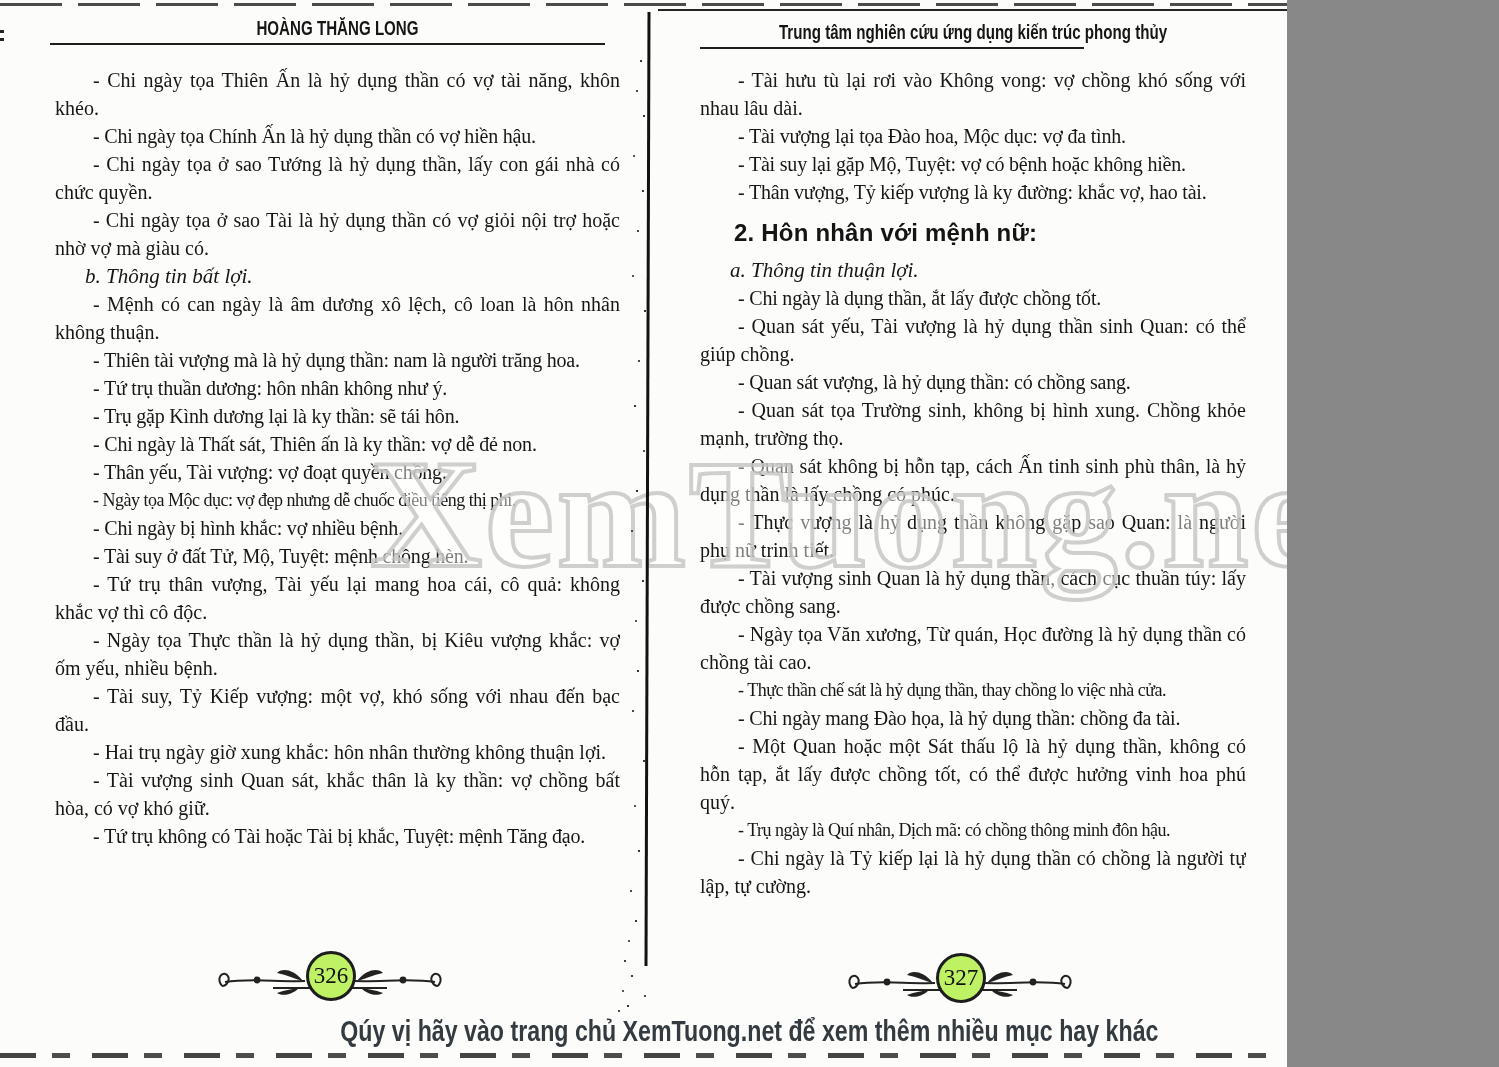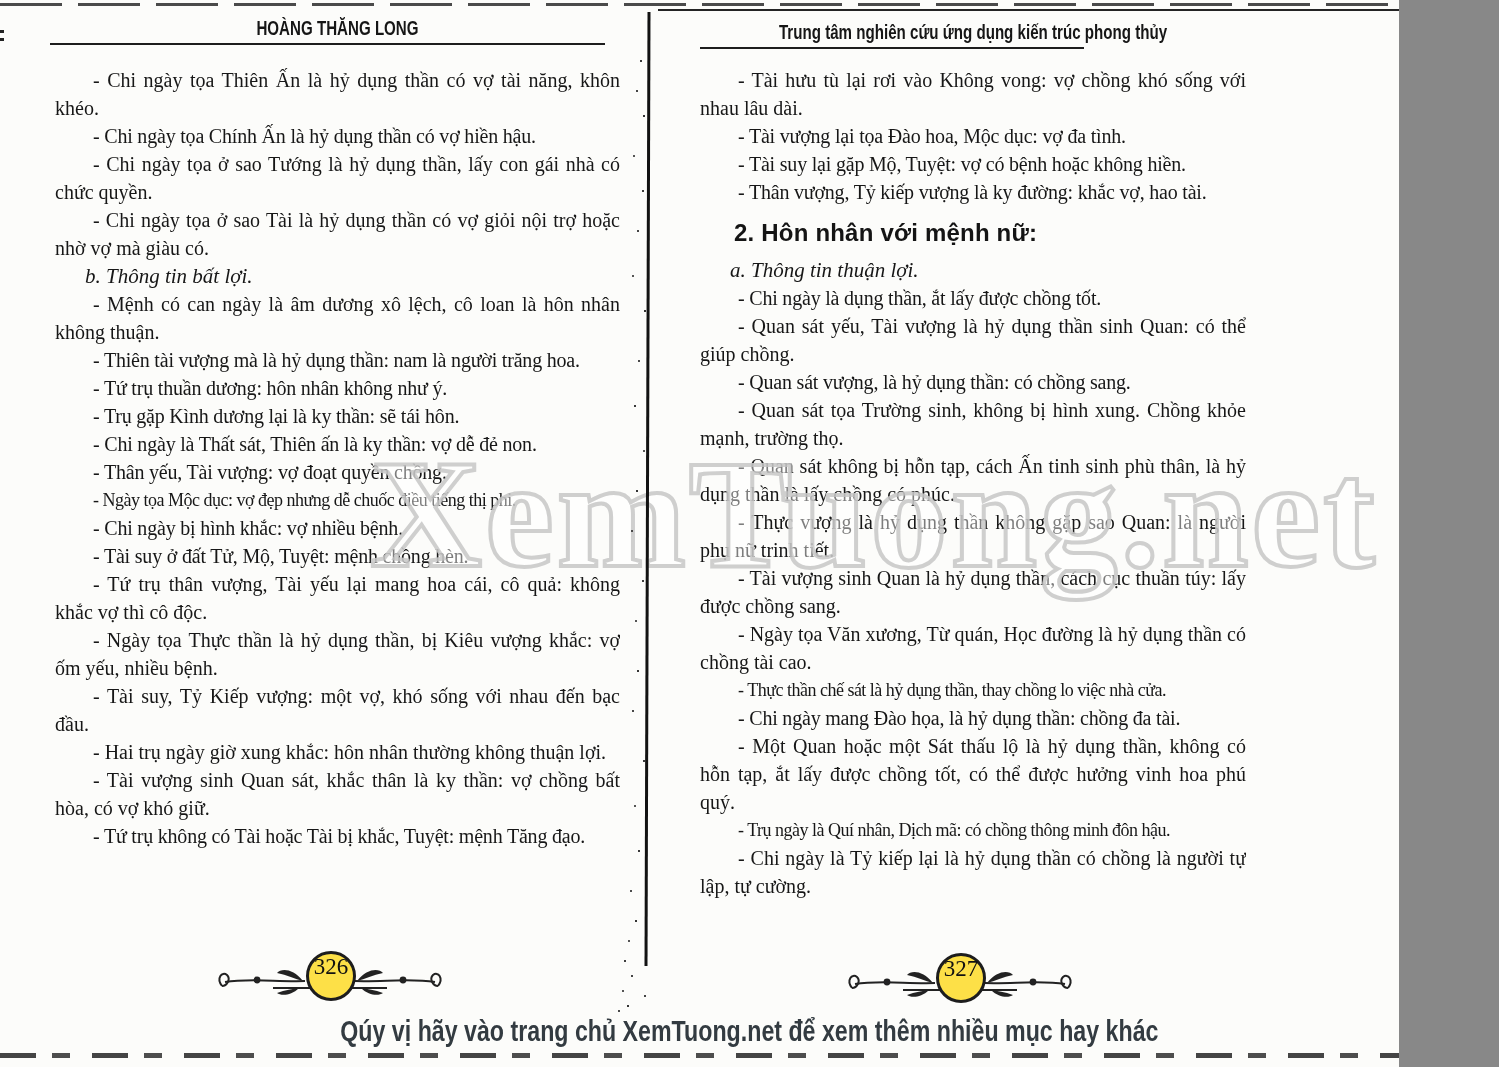--- a/index.html
+++ b/index.html
@@ -1,19 +1,19 @@
 <!DOCTYPE html>
 <html><head>
 <meta charset="utf-8">
 <style>
   html,body{margin:0;padding:0;}
   body{background:#888;}
   #scan{
     position:relative;
-    width:1399px;height:1067px;
+    width:1287px;height:1067px;
     background:#fcfcfa;
     overflow:hidden;
     font-family:"Liberation Serif","DejaVu Serif",serif;
     color:#171717;
   }
   
   .top-edge{
     position:absolute;left:0;top:3px;width:1499px;height:3px;
     background:repeating-linear-gradient(90deg,#2b2b2b 0 62px,rgba(43,43,43,0) 62px 78px);
     opacity:.85;
@@ -78,22 +78,22 @@
     font-family:"Liberation Sans","DejaVu Sans",sans-serif;
     font-size:24px;font-weight:bold;color:#141414;letter-spacing:.2px;
   }
   
   .ornament{position:absolute;width:230px;height:58px;z-index:3;}
   #ornament-left{left:215px;top:948px;}
   #ornament-right{left:845px;top:950px;}
   .orn-svg{position:absolute;left:0;top:0;}
   .page-circle{
     position:absolute;left:91px;top:3px;width:44px;height:44px;
-    border:3px solid #1d1d1d;border-radius:50%;background:#fde047;
-    display:flex;justify-content:center;
+    border:3px solid #1d1d1d;border-radius:50%;background:#bef264;
+    display:flex;align-items:center;justify-content:center;
     font-size:23px;color:#111;
   }
   
   #footer-banner{
     position:absolute;left:0;top:1015px;width:1499px;height:38px;
     text-align:center;z-index:4;
   }
   #footer-banner .squeeze{
     display:inline-block;transform:scaleX(.8);transform-origin:center;
     font-family:"Liberation Sans","DejaVu Sans",sans-serif;

